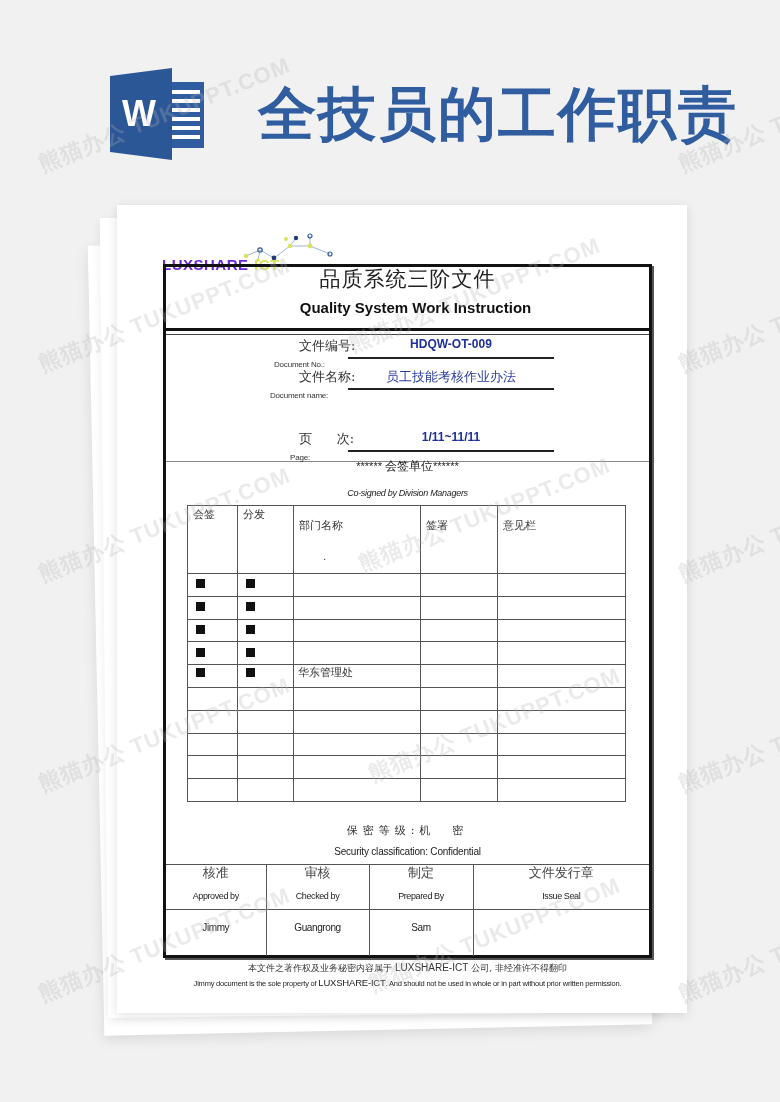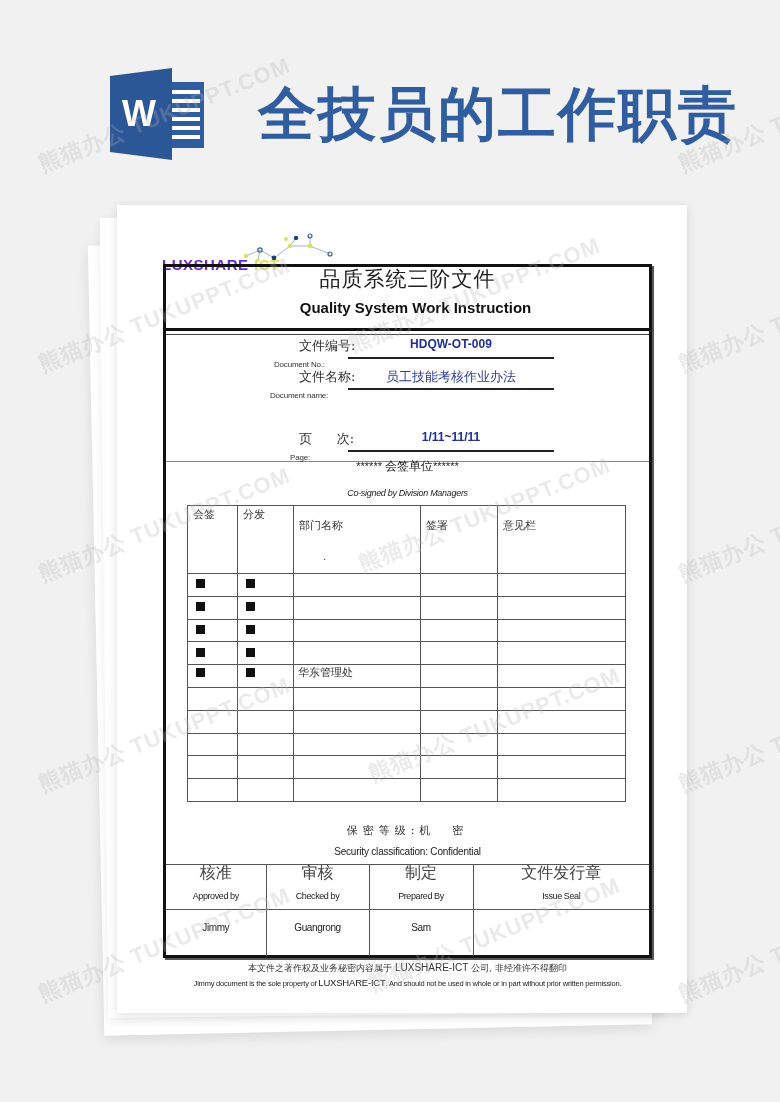--- a/index.html
+++ b/index.html
@@ -137,21 +137,21 @@
       position: absolute; left: 0; top: 597px; width: 100%;
       border-collapse: collapse;
     }
     table.approval td {
       border-top: 1px solid #555; border-right: 1px solid #555;
       text-align: center; vertical-align: top; color: #222;
     }
     table.approval td:last-child { border-right: none; }
     table.approval tr.h td { height: 45px; }
     table.approval tr.v td { height: 46px; font-size: 10px; padding-top: 12px; letter-spacing: -0.4px; }
-    .ap-cn { display: block; font-family: "DejaVu Serif", serif; font-size: 16px; color: #444; line-height: 16px; }
+    .ap-cn { display: block; font-family: "DejaVu Serif", serif; font-size: 13px; color: #444; line-height: 16px; }
     .ap-en { display: block; font-size: 9px; margin-top: 10px; letter-spacing: -0.4px; }
 
     .footer-cn {
       position: absolute; left: 163px; width: 489px; top: 962px; text-align: center;
       font-family: "DejaVu Serif", serif; font-size: 9px; color: #333; white-space: nowrap;
     }
     .footer-cn .brand { font-family: "Liberation Sans", sans-serif; font-size: 10px; }
     .footer-en {
       position: absolute; left: 163px; width: 489px; top: 977px; text-align: center;
       font-size: 7.5px; color: #222; white-space: nowrap; letter-spacing: -0.2px;

